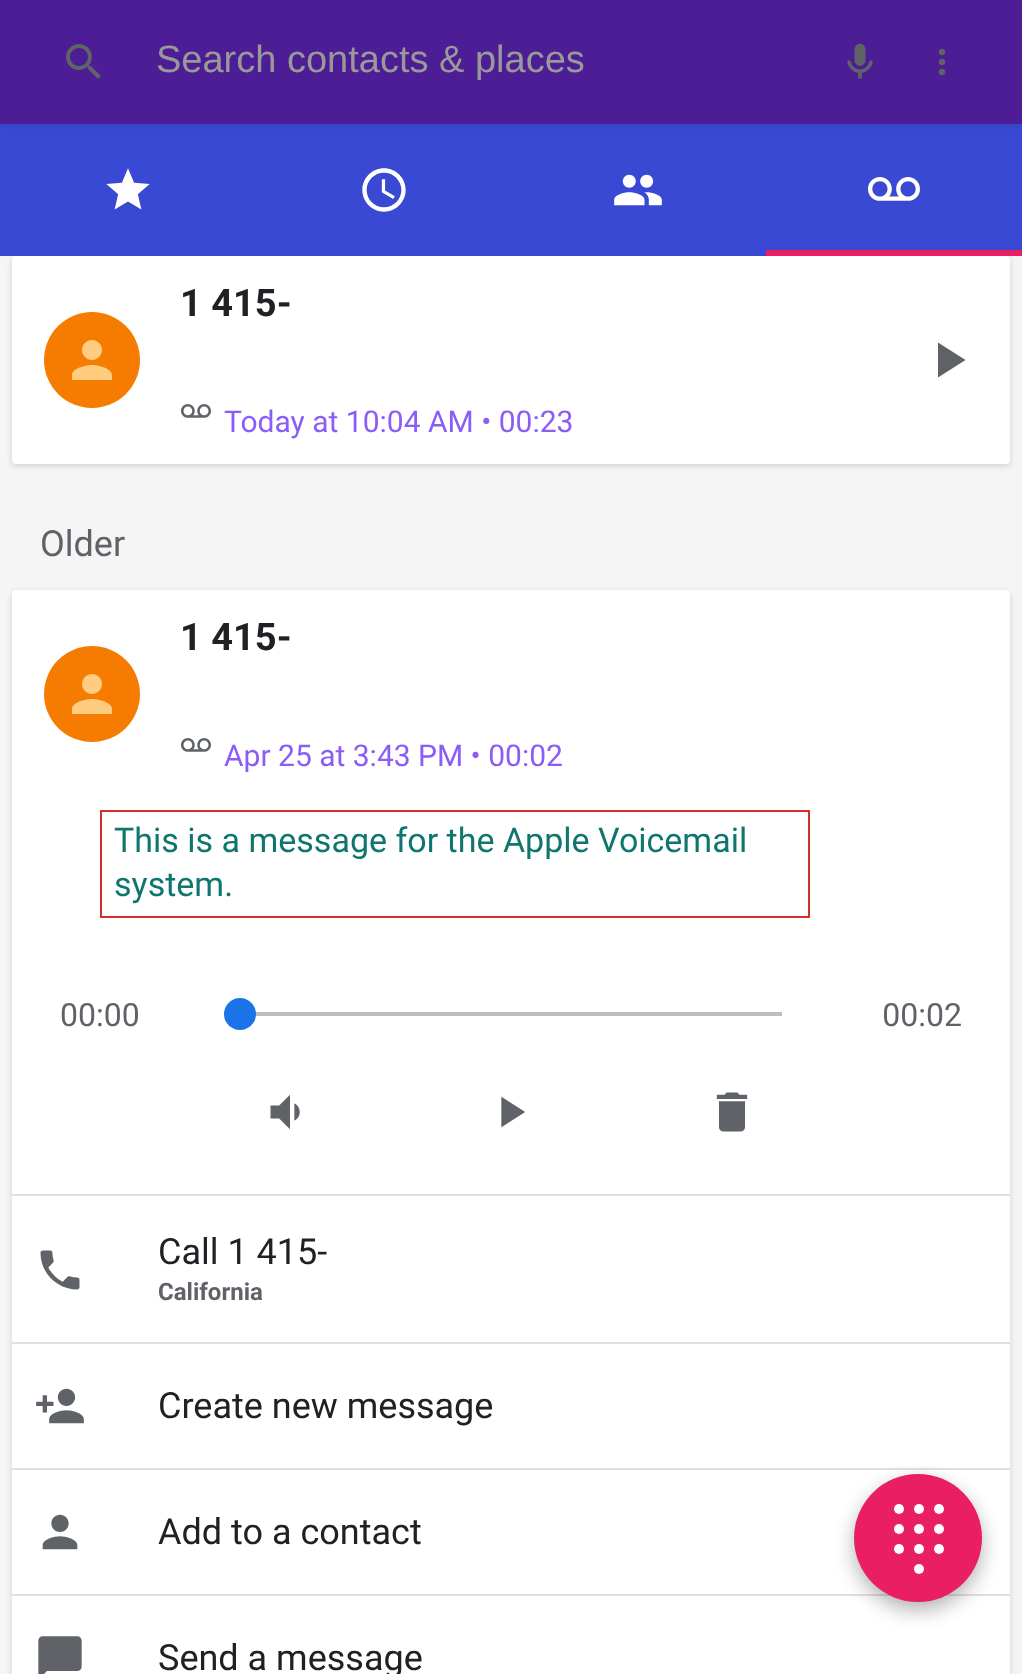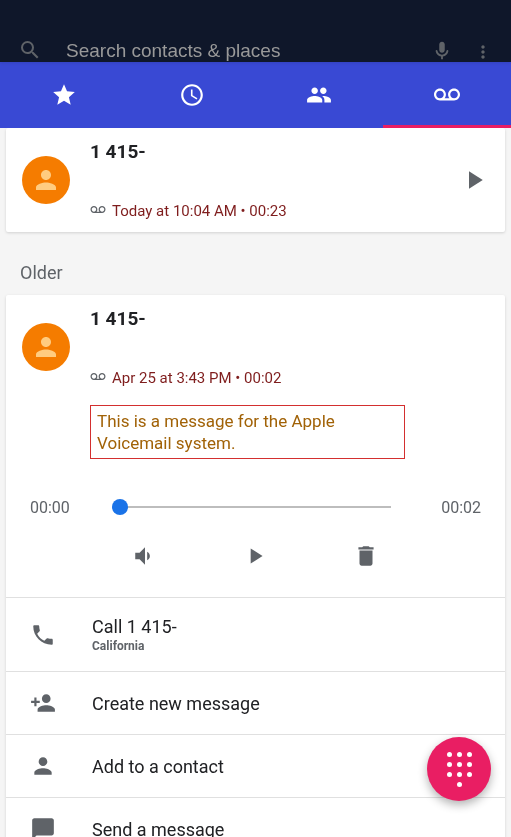--- a/index.html
+++ b/index.html
@@ -9,25 +9,25 @@
     }
     body {
       font-family: Roboto, Arial, sans-serif;
       width: 511px;
       height: 837px;
       background: #f5f5f5;
       overflow: hidden;
       position: relative;
     }
     .search-bar {
-      background: #0f172a;
+      background: #4c1d95;
       height: 62px;
       display: flex;
-      align-items: flex-end;
-      padding: 0 18px;
+      align-items: center;
+      padding: 0 30px;
       box-shadow: 0 1px 3px rgba(0,0,0,0.1);
       position: relative;
       z-index: 2;
     }
     .search-icon {
       width: 24px;
       height: 24px;
       fill: #5f6368;
       margin-right: 24px;
     }
@@ -121,23 +121,22 @@
       flex: 1;
     }
     .vm-number {
       font-size: 19px;
       color: #202124;
       margin-bottom: 2px;
       font-weight: bold;
     }
     .vm-meta {
       font-size: 15px;
-      color: #7f1d1d;
-      display: flex;
-      align-items: center;
+      color: #8b5cf6;
+      display: flex;
       margin-top: 39px;
     }
     .vm-icon-small {
       width: 16px;
       height: 10px;
       fill: #5f6368;
       margin-right: 6px;
     }
     .play-arrow {
       width: 30px;
@@ -146,26 +145,26 @@
       cursor: pointer;
     }
     .expanded-card {
       background: #fff;
       margin: 0 6px;
       border-radius: 2px;
       box-shadow: 0 1px 3px rgba(0,0,0,0.15);
       padding-bottom: 0;
     }
     .transcript {
-      margin: 6px 100px 20px 84px;
+      margin: 6px 100px 20px 44px;
       border: 1.5px solid #d32f2f;
       padding: 4px 6px;
       font-size: 17px;
       line-height: 1.3;
-      color: #a16207;
+      color: #0f766e;
     }
     .player {
       padding: 18px 24px 10px;
     }
     .player-times {
       display: flex;
       justify-content: space-between;
       align-items: center;
       font-size: 16px;
       color: #5f6368;
@@ -202,21 +201,21 @@
     }
     .player-controls svg {
       width: 26px;
       height: 26px;
       fill: #5f6368;
       cursor: pointer;
     }
     .action-row {
       display: flex;
       align-items: center;
-      padding: 18px 24px;
+      padding: 18px 11px;
       border-top: 1px solid #e0e0e0;
       cursor: pointer;
     }
     .action-row:first-of-type {
       border-top: 1px solid #e0e0e0;
     }
     .action-icon {
       width: 26px;
       height: 26px;
       fill: #5f6368;

